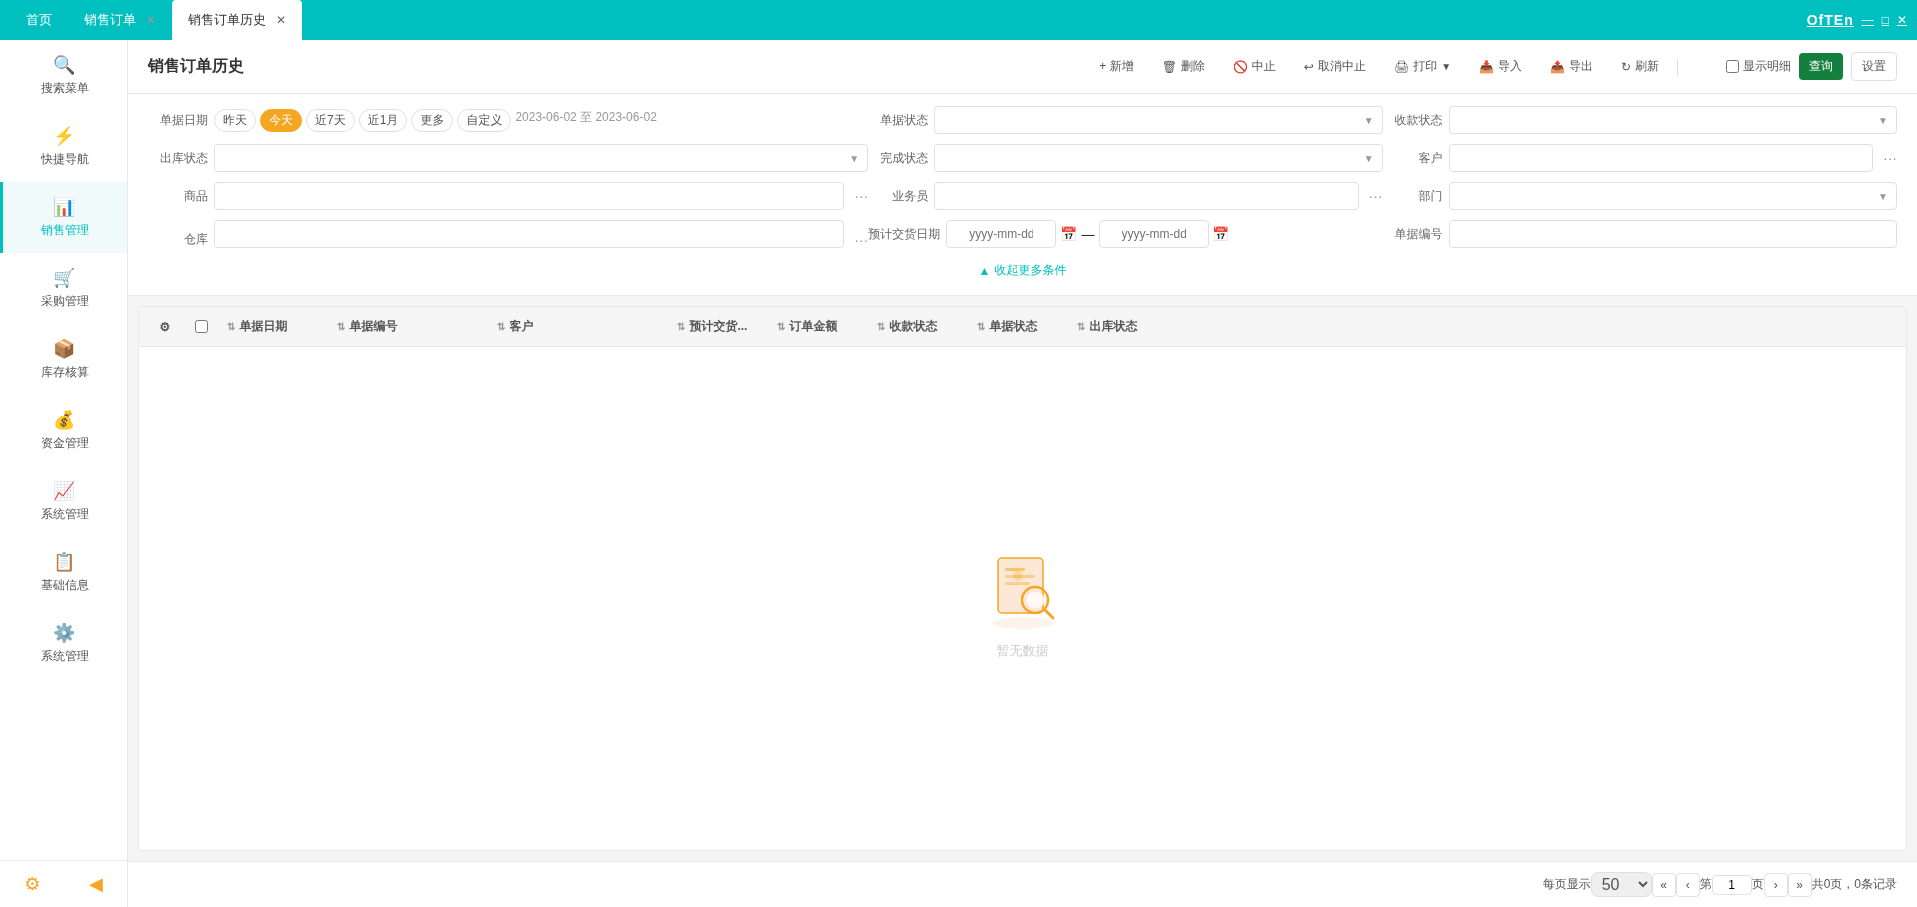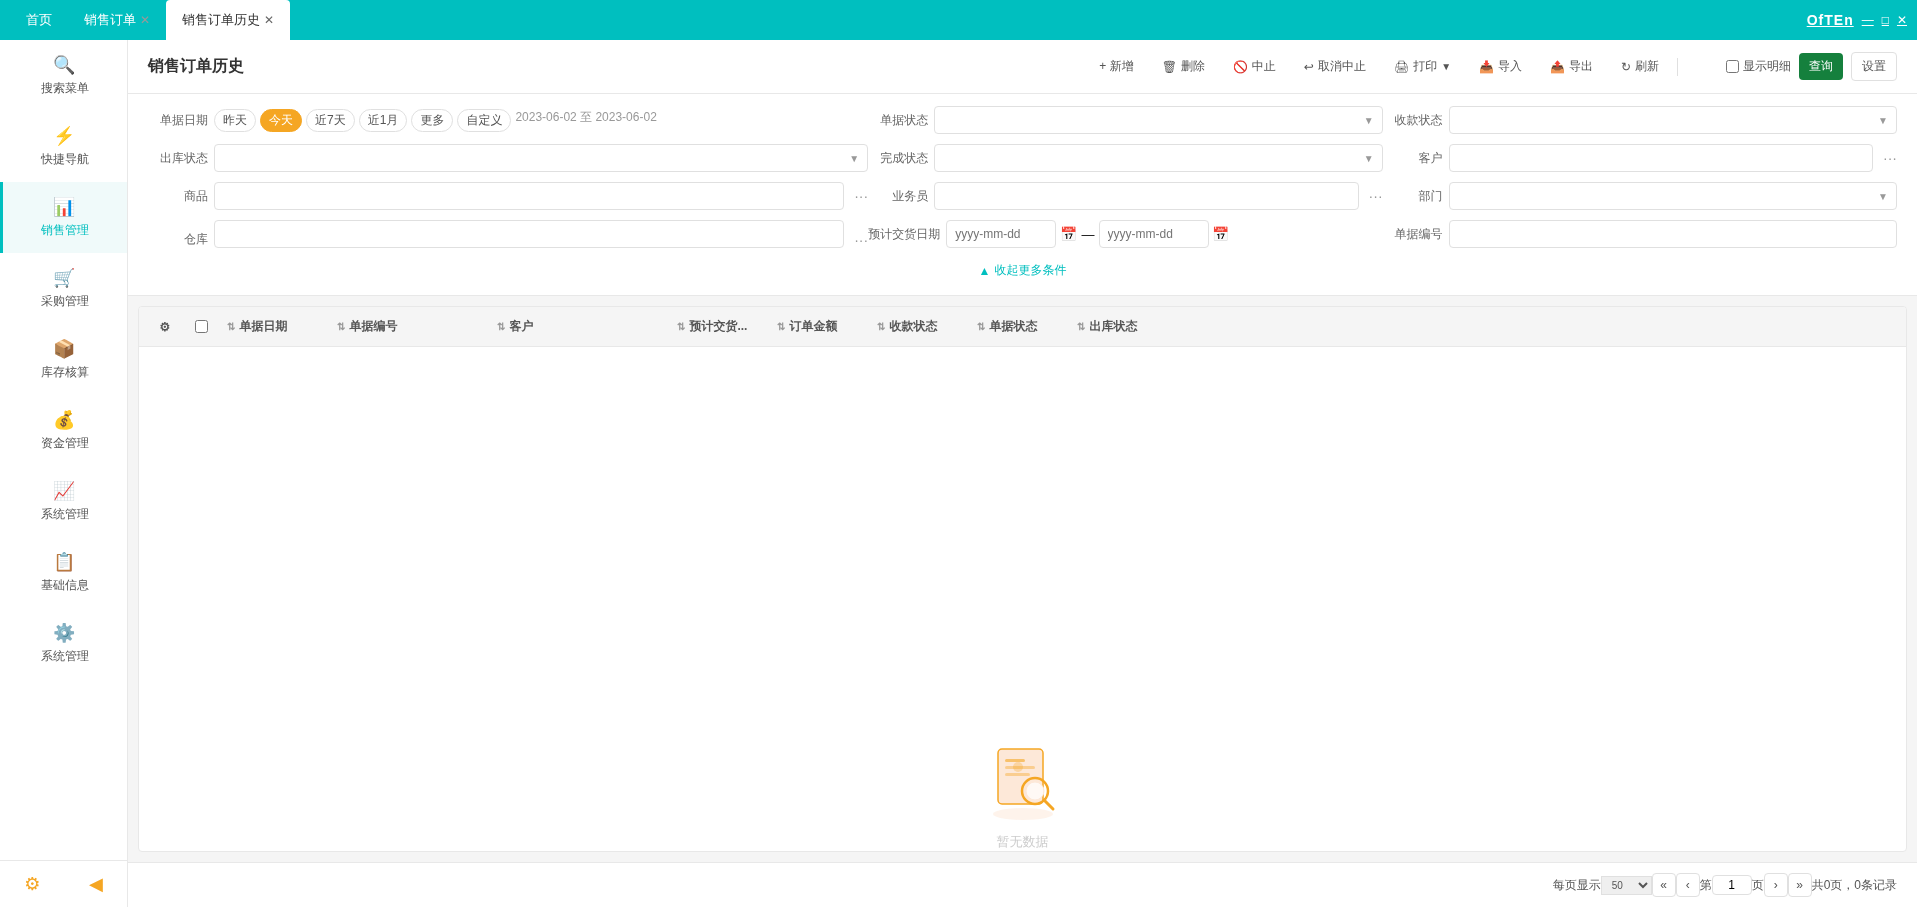--- a/index.html
+++ b/index.html
@@ -1,21 +1,21 @@
 <!DOCTYPE html>
 <html><head>
   <meta charset="utf-8">
   <style>
     * { box-sizing: border-box; margin: 0; padding: 0; }
     body { font-family: 'Microsoft YaHei', Arial, sans-serif; font-size: 13px; background: #f5f5f5; display: flex; flex-direction: column; height: 100vh; overflow: hidden; }
 
     
     .top-bar { height: 40px; background: #00bfbf; display: flex; align-items: center; justify-content: space-between; padding: 0 10px; flex-shrink: 0; }
     .top-bar-tabs { display: flex; align-items: center; height: 100%; }
-    .tab-item { height: 100%; display: flex; align-items: center; padding: 0 16px; font-size: 13px; color: #fff; cursor: pointer; position: relative; background: transparent; }
+    .tab-item { height: 100%; display: flex; align-items: center; padding: 0 16px; font-size: 13px; color: #fff; cursor: pointer; position: relative; background: transparent; gap: 6px; }
     .tab-item.active { background: #fff; color: #333; border-radius: 4px 4px 0 0; }
     .tab-item .tab-close { font-size: 12px; color: #999; cursor: pointer; margin-left: 4px; }
     .tab-item.active .tab-close { color: #666; }
     .tab-home { color: #fff; padding: 0 16px; font-size: 13px; cursor: pointer; }
     .top-bar-right { display: flex; align-items: center; gap: 8px; color: #fff; font-size: 12px; text-decoration: underline; }
     .top-bar-right span { cursor: pointer; }
     .brand-text { font-size: 14px; font-weight: bold; color: #fff; letter-spacing: 1px; }
 
     
     .main-layout { display: flex; flex: 1; overflow: hidden; }
@@ -47,21 +47,21 @@
     .filter-control { flex: 1; min-width: 0; }
     .date-filter { display: flex; align-items: flex-start; gap: 4px; flex-wrap: wrap; }
     .date-btn { padding: 2px 8px; border: 1px solid #e0e0e0; border-radius: 12px; cursor: pointer; font-size: 12px; color: #555; background: #fff; }
     .date-btn.active { background: #f5a623; color: #fff; border-color: #f5a623; border-radius: 12px; }
     .date-range { font-size: 12px; color: #999; }
     .filter-select { width: 100%; border: 1px solid #e0e0e0; border-radius: 4px; padding: 4px 8px; font-size: 12px; color: #555; background: #fff; display: flex; align-items: center; justify-content: space-between; cursor: pointer; height: 28px; }
     .filter-select .arrow { color: #999; font-size: 10px; }
     .filter-input { width: 100%; border: 1px solid #e0e0e0; border-radius: 4px; padding: 4px 8px; font-size: 12px; color: #555; background: #fff; height: 28px; outline: none; }
     .filter-dots { color: #999; cursor: pointer; font-size: 14px; margin-left: 4px; }
     .date-range-inputs { display: flex; align-items: center; gap: 4px; }
-    .date-input { border: 1px solid #e0e0e0; border-radius: 4px; padding: 4px 8px; font-size: 12px; color: #ccc; background: #fff; height: 28px; width: 110px; }
+    .date-input { border: 1px solid #e0e0e0; border-radius: 4px; padding: 4px 22px; font-size: 12px; color: #ccc; background: #fff; height: 28px; width: 110px; }
     .calendar-icon { color: #f5a623; cursor: pointer; font-size: 14px; }
     .collapse-more { display: flex; align-items: center; justify-content: center; color: #00bfbf; font-size: 12px; cursor: pointer; gap: 4px; padding: 4px 0; }
 
     
     .table-container { flex: 1; overflow: auto; background: #fff; margin: 10px; border-radius: 4px; border: 1px solid #e8e8e8; display: flex; flex-direction: column; }
     .table-header { display: flex; align-items: center; background: #f5f5f5; border-bottom: 1px solid #e8e8e8; padding: 0 8px; height: 40px; flex-shrink: 0; }
     .table-col { display: flex; align-items: center; gap: 4px; font-size: 12px; color: #555; font-weight: 600; padding: 0 8px; white-space: nowrap; }
     .table-col .sort-icon { color: #999; font-size: 10px; }
     .col-settings { width: 36px; display: flex; align-items: center; justify-content: center; }
     .col-checkbox { width: 36px; display: flex; align-items: center; justify-content: center; }
@@ -69,28 +69,28 @@
     .col-no { width: 160px; }
     .col-customer { width: 180px; }
     .col-delivery { width: 100px; }
     .col-amount { width: 100px; }
     .col-receipt { width: 100px; }
     .col-status { width: 100px; }
     .col-out { width: 100px; }
     .col-action { flex: 1; text-align: right; display: flex; justify-content: flex-end; padding-right: 16px; }
 
     
-    .empty-state { flex: 1; display: flex; flex-direction: column; align-items: center; justify-content: flex-end; gap: 4px; }
+    .empty-state { flex: 1; display: flex; flex-direction: column; align-items: center; justify-content: center; gap: 4px; }
     .empty-icon { width: 100px; height: 100px; position: relative; }
     .empty-icon svg { width: 100%; height: 100%; }
     .empty-text { color: #ccc; font-size: 13px; }
 
     
     .pagination { display: flex; align-items: center; justify-content: flex-end; padding: 10px 20px; background: #fff; border-top: 1px solid #e8e8e8; gap: 0; flex-shrink: 0; font-size: 12px; color: #555; }
-    .pagination-select { border: 1px solid #e0e0e0; border-radius: 0; padding: 2px 6px; font-size: 10px; color: #555; }
+    .pagination-select { border: 1px solid #e0e0e0; border-radius: 7px; padding: 2px 6px; font-size: 16px; color: #555; }
     .page-btn { width: 24px; height: 24px; display: flex; align-items: center; justify-content: center; border: 1px solid #e0e0e0; border-radius: 4px; cursor: pointer; background: #fff; color: #555; }
     .page-input { width: 40px; border: 1px solid #e0e0e0; border-radius: 4px; padding: 2px 4px; text-align: center; font-size: 12px; }
   </style>
 </head>
 <body>
 
 <div class="top-bar">
   <div class="top-bar-tabs">
     <span class="tab-home">首页</span>
     <div class="tab-item">

